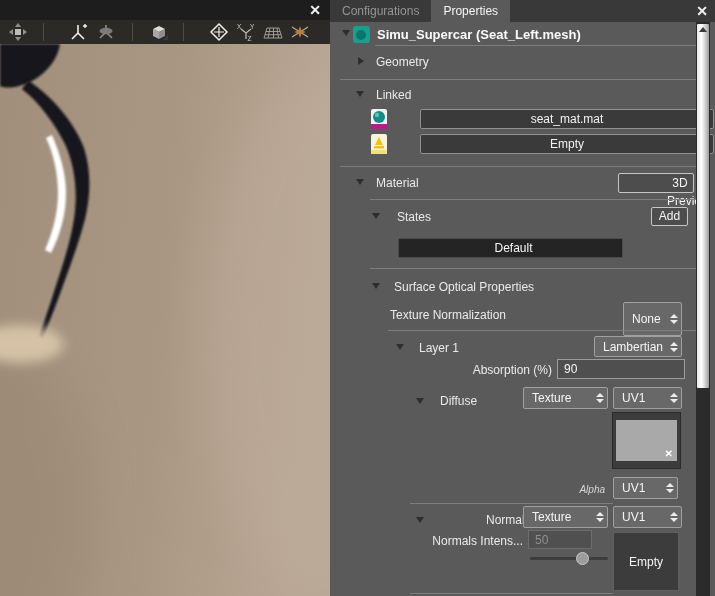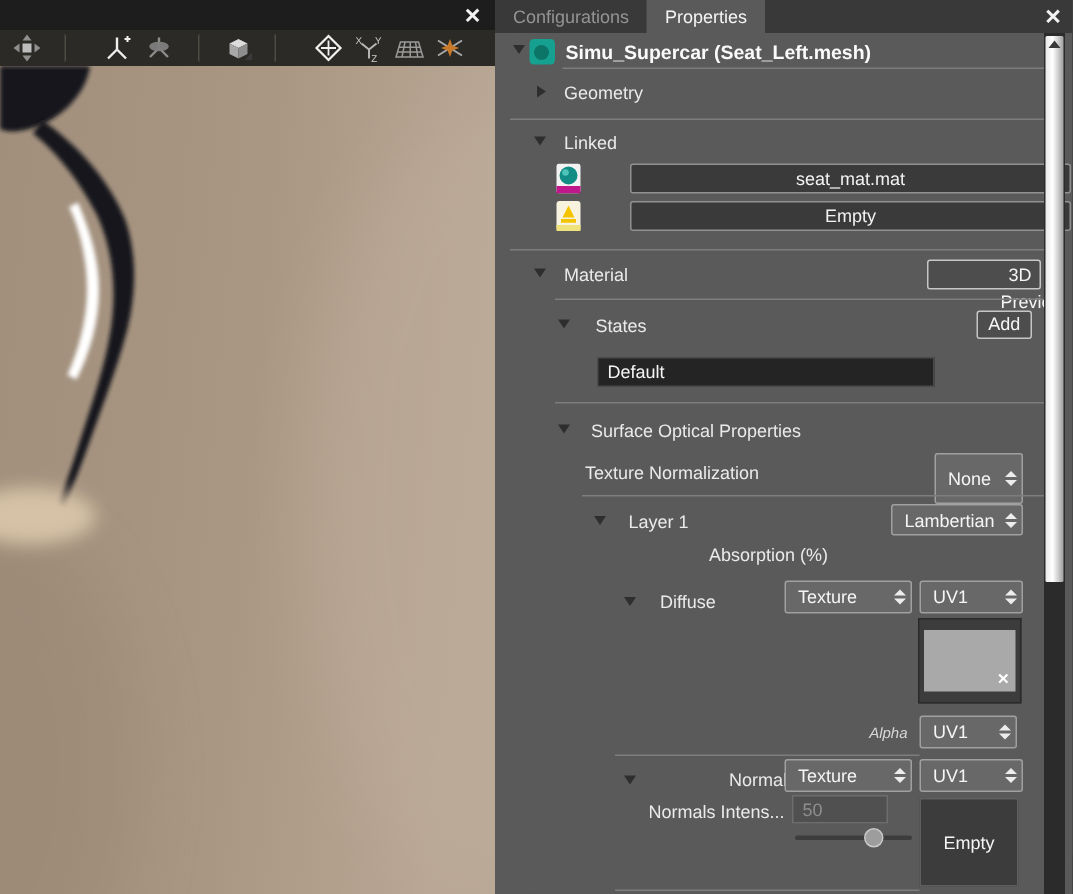--- a/index.html
+++ b/index.html
@@ -201,21 +201,21 @@
       <div class="divider" style="left:10px; top:144px; width:357px;"></div>
 
       <div class="exp-d" style="left:26px; top:157px;"></div>
       <div class="lbl" style="left:46px; top:154px;">Material</div>
       <div class="small-btn" style="left:288px; top:151px; width:76px; height:20px; line-height:18px;padding-left:48px;">3D Preview</div>
       <div class="divider" style="left:40px; top:177px; width:327px;"></div>
 
       <div class="exp-d" style="left:42px; top:191px;"></div>
       <div class="lbl" style="left:67px; top:188px;">States</div>
       <div class="small-btn" style="left:321px; top:185px; width:37px; height:19px; line-height:17px;">Add</div>
-      <div class="field-dark" style="left:68px; top:216px; width:225px; height:20px;">Default</div>
+      <div class="field-dark" style="left:68px; top:216px; width:225px; height:20px;text-align:center;">Default</div>
       <div class="divider" style="left:40px; top:246px; width:327px;"></div>
 
       <div class="exp-d" style="left:42px; top:261px;"></div>
       <div class="lbl" style="left:64px; top:258px;">Surface Optical Properties</div>
 
       <div class="lbl" style="left:60px; top:286px;">Texture Normalization</div>
       <div class="dd" style="left:293px; top:280px; width:59px; height:34px;">
         <span class="dd-val">None</span>
         <span class="spin">
             <span class="t-up"></span>
@@ -228,20 +228,21 @@
       <div class="lbl" style="left:89px; top:319px;">Layer 1</div>
       <div class="dd" style="left:264px; top:314px; width:88px; height:21px;">
         <span class="dd-val">Lambertian</span>
         <span class="spin">
             <span class="t-up"></span>
             <span class="t-dn"></span>
           </span>
       </div>
 
       <div class="lbl" style="left:100px; top:341px; width:122px; text-align:right;">Absorption (%)</div>
+      <div class="input" style="left:227px; top:337px; width:128px; height:20px;">90</div>
 
       <div class="exp-d" style="left:86px; top:376px;"></div>
       <div class="lbl" style="left:110px; top:372px;">Diffuse</div>
       <div class="dd" style="left:193px; top:365px; width:85px; height:22px;">
         <span class="dd-val">Texture</span>
         <span class="spin">
             <span class="t-up"></span>
             <span class="t-dn"></span>
           </span>
       </div>

